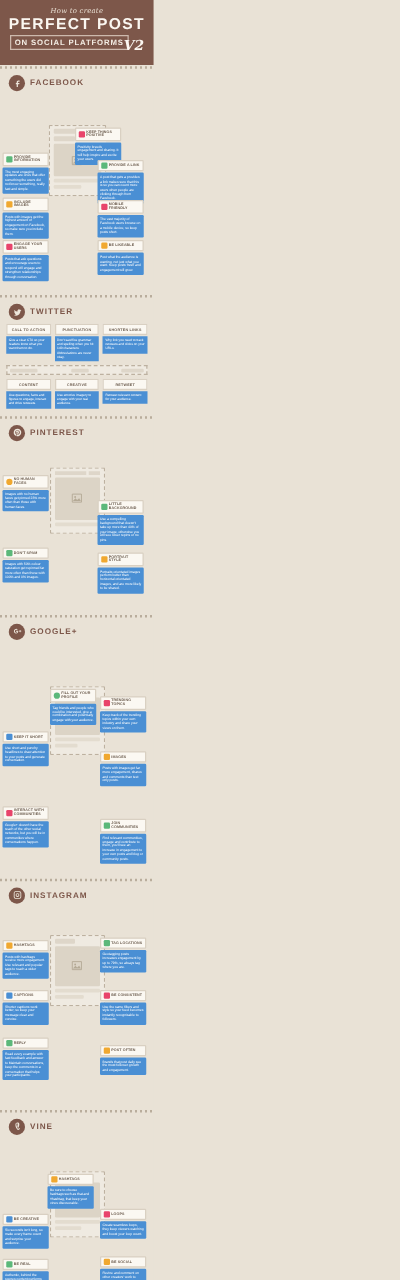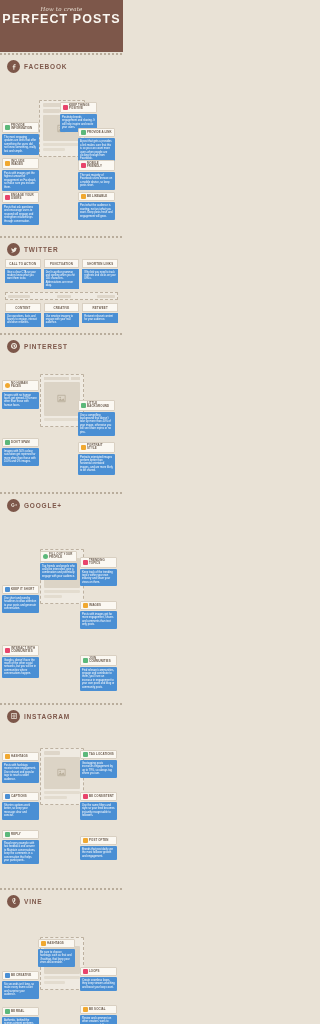--- a/index.html
+++ b/index.html
@@ -103,21 +103,25 @@
   }
   .tw-bar span{height:3px;background:#ded6c9;border-radius:1px;}
 </style>
 </head>
 <body>
 
 <div class="page">
 
   <div class="header">
     <div class="hdr-script">How to create</div>
-    <div class="hdr-main">PERFECT POSTS</div>
+    <div class="hdr-main">PERFECT POST</div>
+    <div class="hdr-sub-wrap">
+      <div class="hdr-sub">ON SOCIAL PLATFORMS</div>
+      <div class="hdr-v2">V2</div>
+    </div>
   </div>
 
   <div class="divider"></div>
 
   <div class="sec-head">
     <div class="sec-badge">
       <svg viewBox="0 0 24 24">
           <path d="M14 7h3V4h-3c-2.2 0-4 1.8-4 4v2H8v3h2v7h3v-7h3l1-3h-4V8c0-.6.4-1 1-1z"></path>
         </svg>
     </div>

